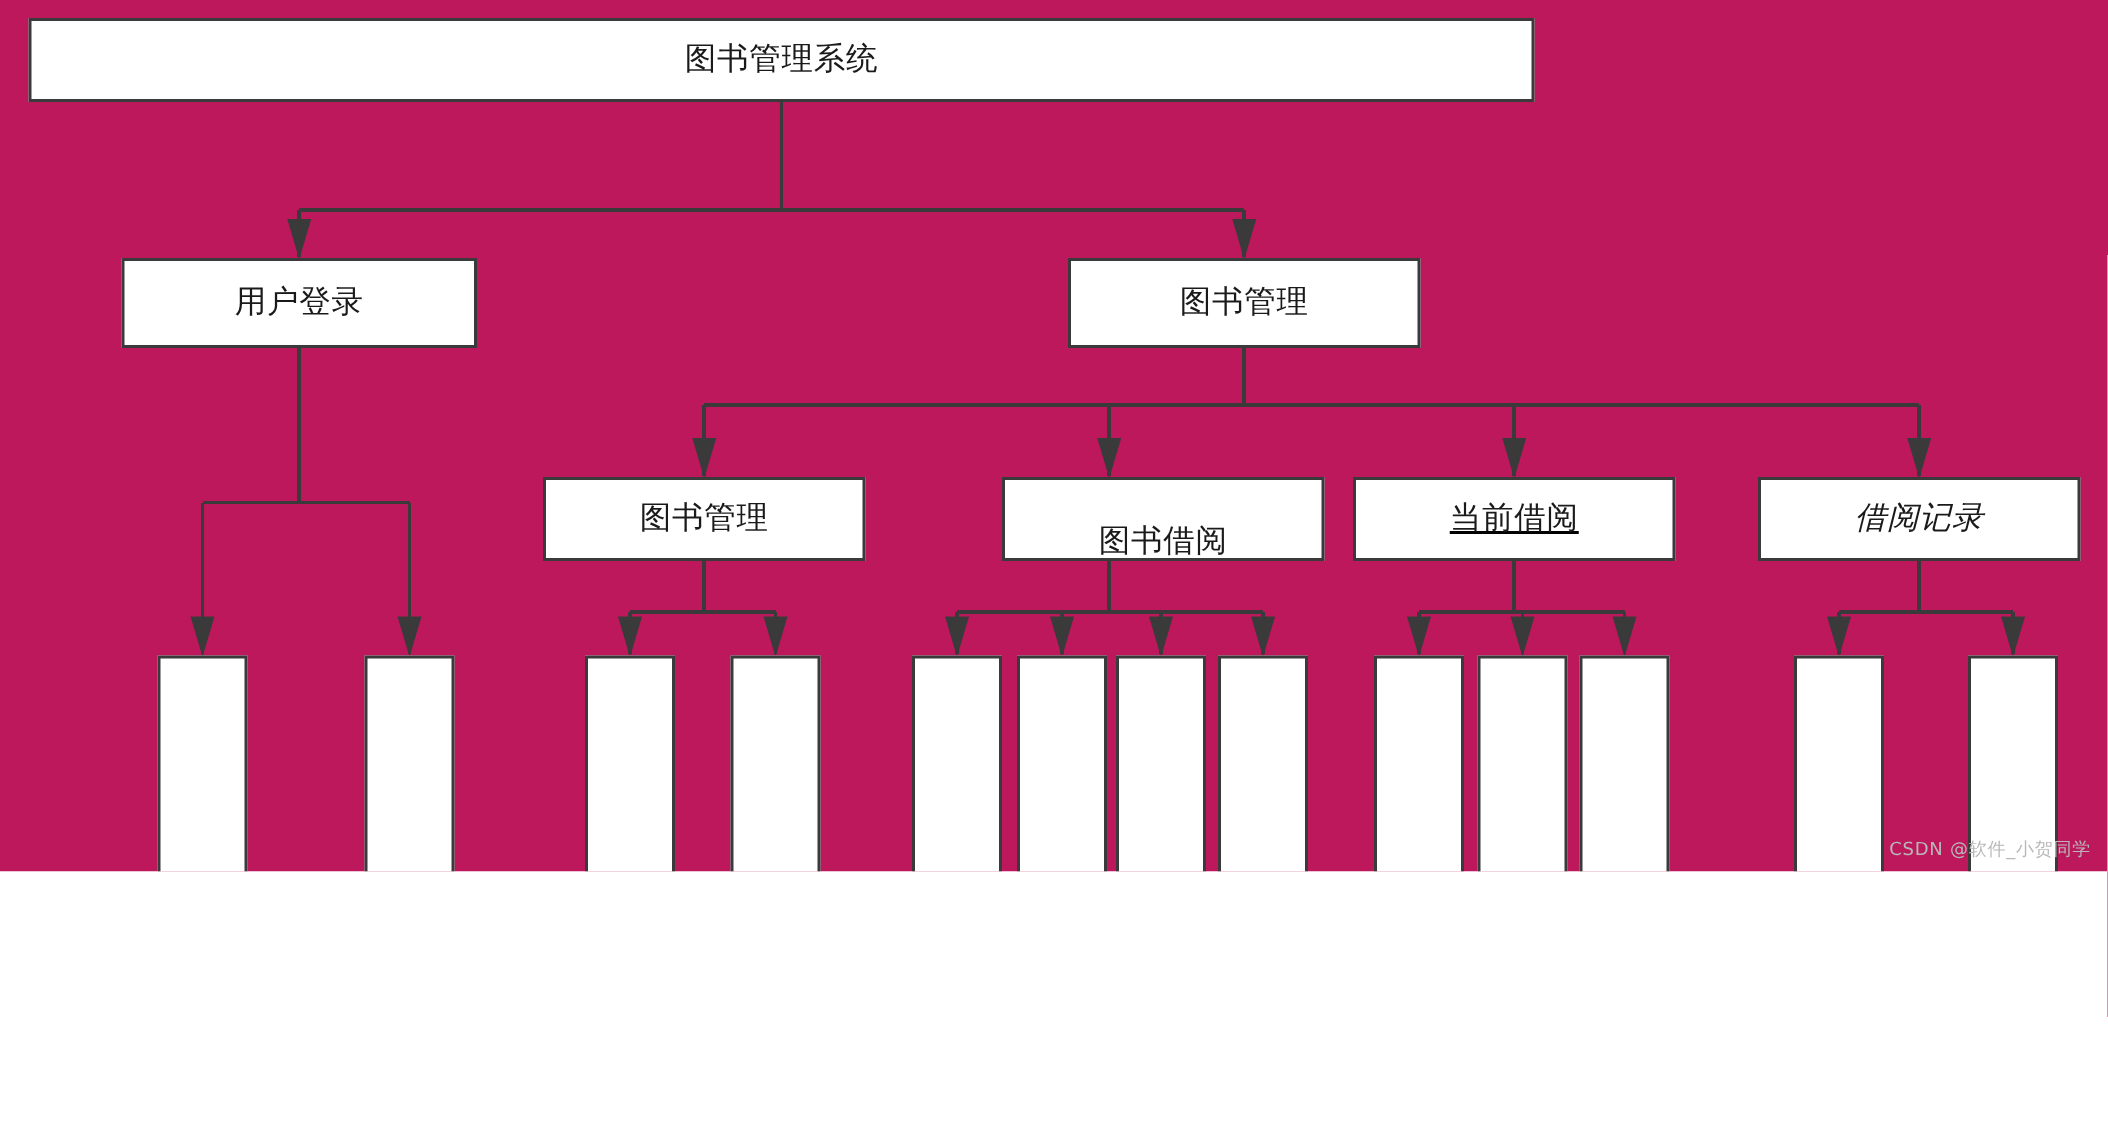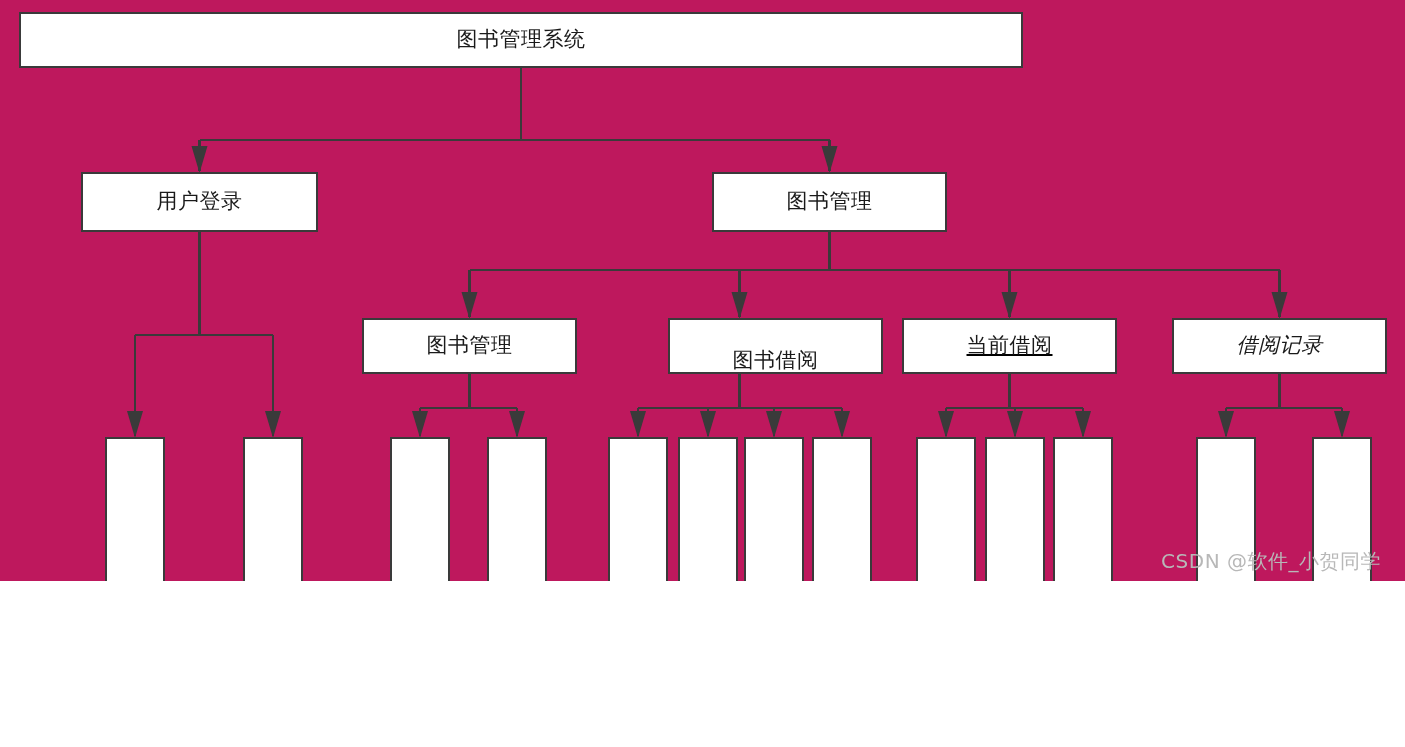--- a/index.html
+++ b/index.html
@@ -46,23 +46,23 @@
     font-size: 21px;
     line-height: 1.18;
     color: #1a1a1a;
     writing-mode: vertical-rl;
     text-orientation: upright;
     letter-spacing: 2px;
     white-space: nowrap;
   }
   .watermark {
     position: absolute;
-    right: 24px;
+    right: 11px;
     bottom: 6px;
-    font-size: 20px;
+    font-size: 12px;
     color: #b8b8b8;
     letter-spacing: 0.5px;
     white-space: nowrap;
     pointer-events: none;
   }
 </style>
 </head>
 <body>
 
 <div id="diagram-root">

